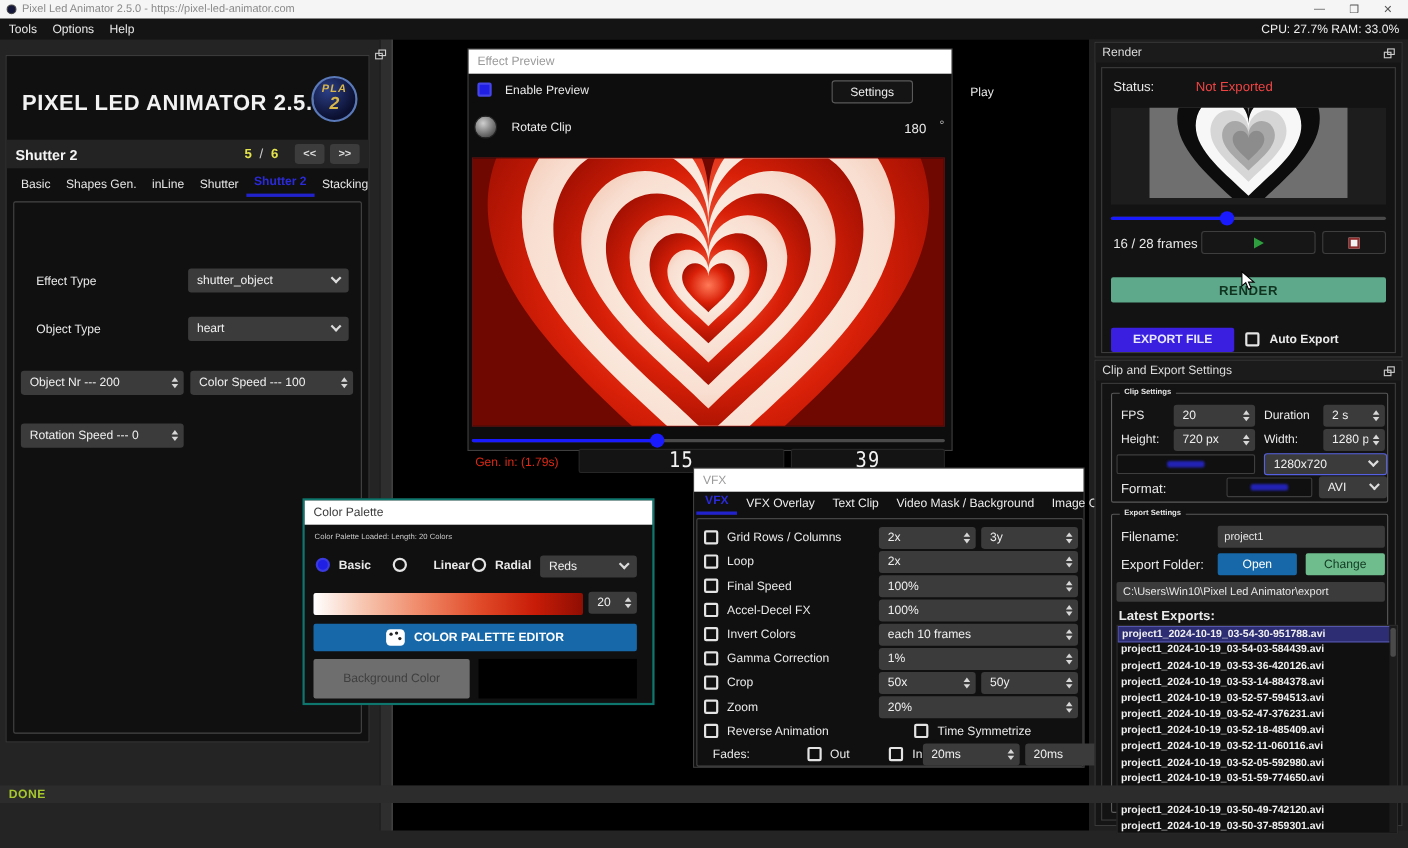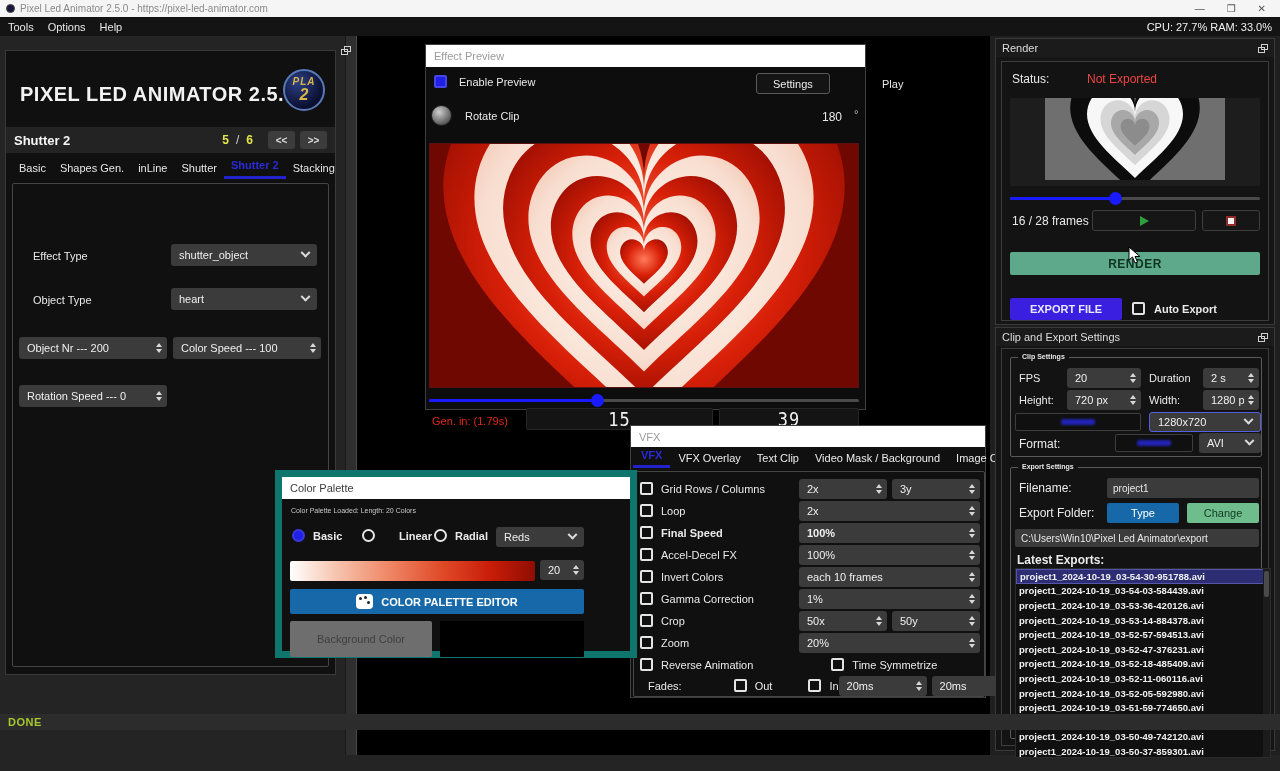--- a/index.html
+++ b/index.html
@@ -84,21 +84,21 @@
   #vfx .win-title span { color:#9b9b9b; }
   #vfx-tabs { display:flex; gap:0; height:21px; align-items:flex-end; padding-left:2px; }
   .vtab { color:#ececec; font-size:11px; padding:2px 8px 4px 8px; white-space:nowrap; }
   .vtab.active { color:#2a2ad8; font-weight:bold; border-bottom:3px solid #2222cc; }
   #vfx-box { position:absolute; left:2px; top:45px; width:352px; height:226px; border:1px solid #454545; border-radius:2px; }
   .vrow { position:absolute; left:6px; width:340px; height:21px; display:flex; align-items:center; }
   .vrow .lbl { margin-left:8px; }
   .vctrls { margin-left:auto; display:flex; gap:5px; }
 
   
-  #cpal { left:275px; top:470px; width:362px; height:166px; background:#101010; border:7px solid #0f766e; }
+  #cpal { left:275px; top:453px; width:320px; height:166px; background:#101010; border:2px solid #0f766e; }
   #cpal .win-title span { color:#3c3c3c; }
   #cpal-info { position:absolute; left:9px; top:30px; color:#c9c9c9; font-size:7px; }
   #grad-bar { position:absolute; left:8px; top:84px; width:245px; height:20px; border-radius:2px;
     background:linear-gradient(90deg,#ffffff 0%,#f7c7b2 18%,#ef8867 40%,#e04a28 62%,#c81c08 82%,#8f0e02 100%); }
   #cpe-btn { position:absolute; left:8px; top:112px; width:294px; height:25px; background:#1668a8; border-radius:2px;
     display:flex; align-items:center; justify-content:center; gap:8px; color:#ffffff; font-size:11px; font-weight:bold; }
   .pal-ico { width:17px; height:15px; background:#ffffff; border-radius:4px; position:relative; }
   .pal-ico i { position:absolute; width:3px; height:3px; border-radius:50%; background:#222; }
   #bg-btn { position:absolute; left:8px; top:144px; width:142px; height:36px; background:#6e6e6e; border-radius:2px;
     display:flex; align-items:center; justify-content:center; color:#3f3f3f; font-size:11px; }
@@ -338,21 +338,21 @@
             <span class="vctrls">
               <span class="spin" style="width: 181px; height: 20px;">
                 <span class="txt">2x</span>
                 <span class="arr">
                   <b class="u"></b>
                   <b class="d"></b>
                 </span>
               </span>
             </span>
           </div>
-          <div class="vrow" style="top: 50px; font-weight: bold;">
+          <div class="vrow" style="top: 50px;">
             <span class="cb"></span>
             <span class="lbl">Final Speed</span>
             <span class="vctrls">
               <span class="spin" style="width: 181px; height: 20px;">
                 <span class="txt">100%</span>
                 <span class="arr">
                   <b class="u"></b>
                   <b class="d"></b>
                 </span>
               </span>
@@ -635,21 +635,21 @@
       <div class="groupbox" style="left:8px; top:118px; width:252px; height:272px;">
         <span class="legend">Export Settings</span>
 
         <span class="clabel" style="position:absolute; left:8px; top:13px; font-size:12px;">Filename:</span>
         <span class="path-box" style="position:absolute; left:96px; top:10px; width:152px; height:20px;">
           <span>project1</span>
         </span>
 
         <span class="clabel" style="position:absolute; left:8px; top:38px; font-size:12px;">Export Folder:</span>
         <span class="open-btn" style="position:absolute; left:96px; top:35px; width:72px; height:20px;">
-          <span>Type</span>
+          <span>Open</span>
         </span>
         <span class="change-btn" style="position:absolute; left:176px; top:35px; width:72px; height:20px;">
           <span>Change</span>
         </span>
 
         <span class="path-box" style="position:absolute; left:4px; top:61px; width:244px; height:18px;">
           <span>C:\Users\Win10\Pixel Led Animator\export</span>
         </span>
 
         <span class="clabel" style="position:absolute; left:6px; top:85px; font-weight:bold; font-size:12px;">Latest Exports:</span>

